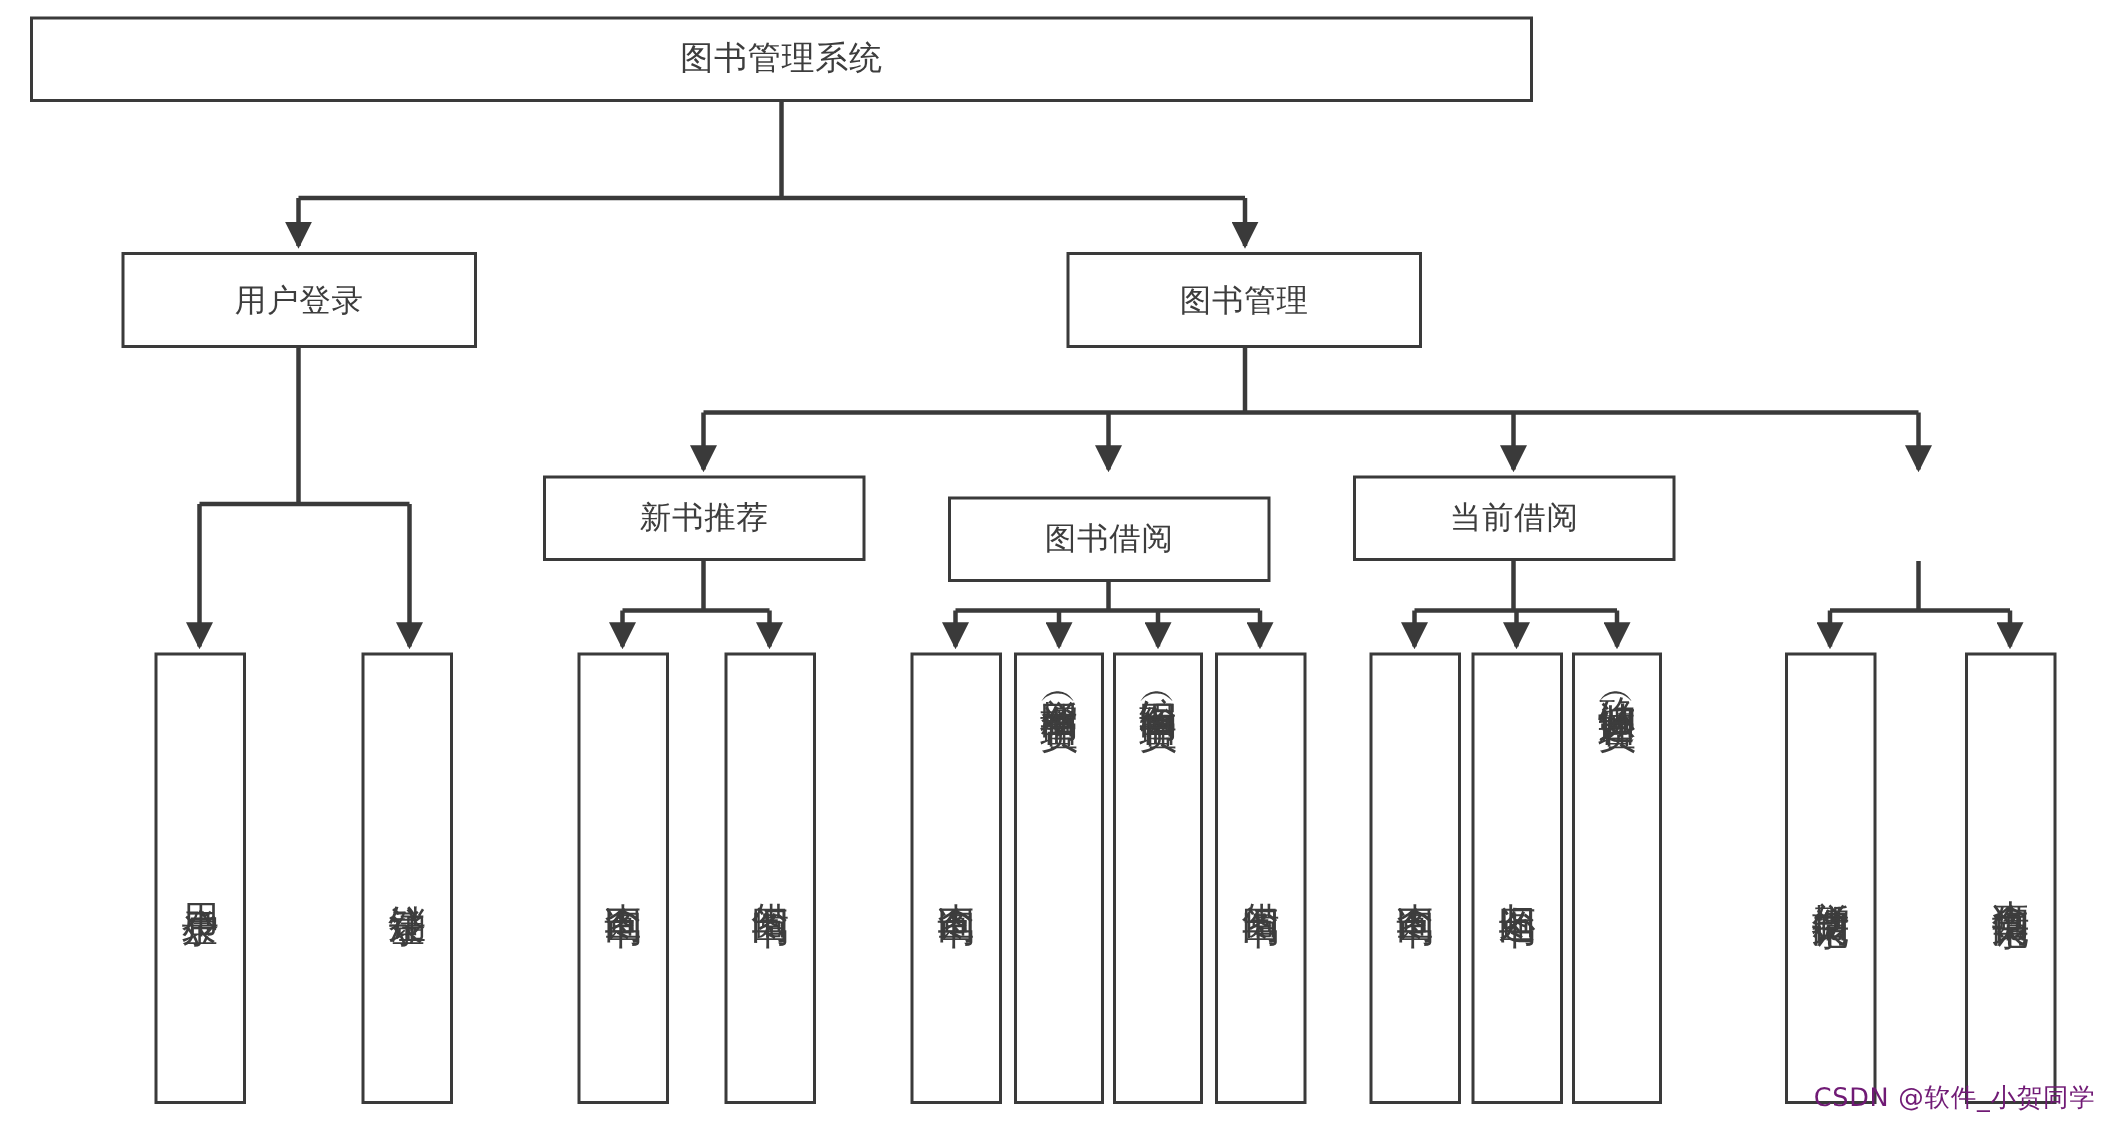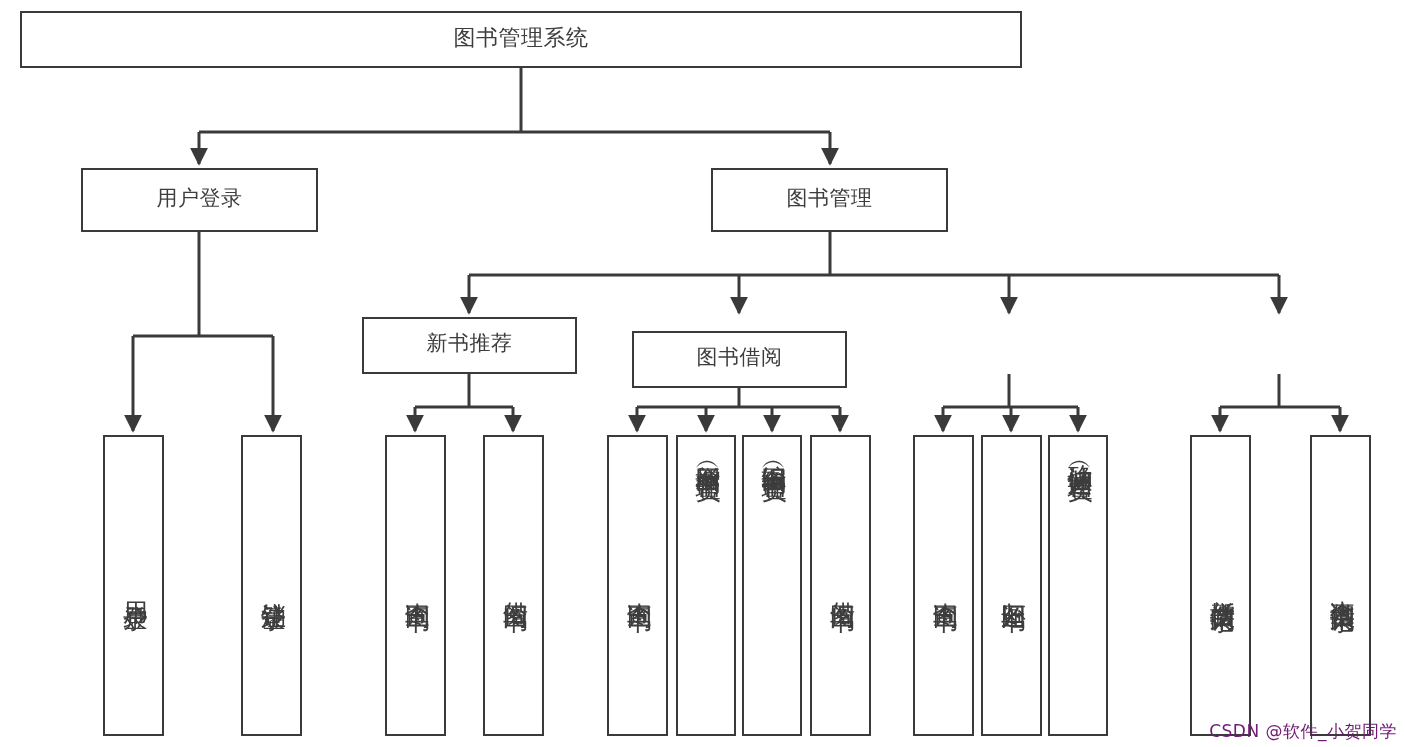--- a/index.html
+++ b/index.html
@@ -22,21 +22,20 @@
   }
   .node{
     position:absolute;
     box-sizing:border-box;
     background:#ffffff;
     border:2px solid #3a3a3a;
     display:flex;
     align-items:center;
     justify-content:center;
     color:#3d3d3d;
-    font-family:Liberation Mono, monospace;
   }
   .node .label{
     display:block;
     text-align:center;
     line-height:1.18;
     color:#3d3d3d;
     letter-spacing:0.5px;
   }
   
   .node.horiz .label{
@@ -136,20 +135,23 @@
   <div class="node horiz" id="node-l2-1" style="left: 711px; top: 168px; width: 237px; height: 64px;">
     <span class="label">图书管理</span>
   </div>
 
   <div class="node horiz" id="node-l3-0" style="left: 362px; top: 317px; width: 215px; height: 57px;">
     <span class="label">新书推荐</span>
   </div>
   <div class="node horiz" id="node-l3-1" style="left: 632px; top: 317px; width: 215px; height: 57px; margin-top: 14px;">
     <span class="label">图书借阅</span>
   </div>
+  <div class="node horiz" id="node-l3-2" style="left: 902px; top: 317px; width: 215px; height: 57px;">
+    <span class="label">当前借阅</span>
+  </div>
 
   <div class="node vert center" id="node-leaf-0" style="left: 103px; top: 435px; width: 61px; height: 301px;">
     <span class="label">用户登录</span>
   </div>
   <div class="node vert center" id="node-leaf-1" style="left: 241px; top: 435px; width: 61px; height: 301px;">
     <span class="label">注销登录</span>
   </div>
   <div class="node vert center" id="node-leaf-2" style="left: 385px; top: 435px; width: 61px; height: 301px;">
     <span class="label">查询图书</span>
   </div>

